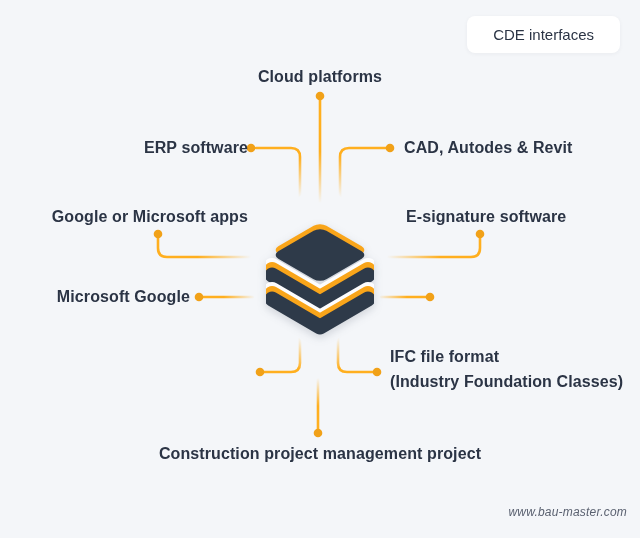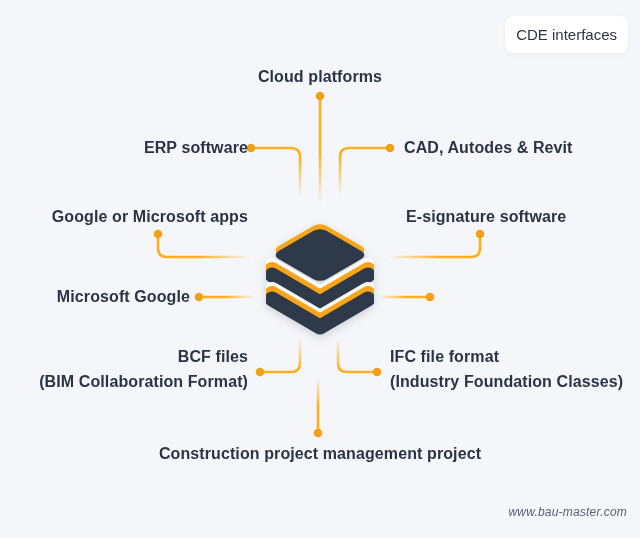--- a/index.html
+++ b/index.html
@@ -22,22 +22,22 @@
   .cloud{left:320px;top:68px;}
   .erp{right:392px;top:139px;text-align:left;margin-left:28px;}
   .cad{left:404px;top:139px;}
   .google{right:392px;top:208px;text-align:right;}
   .esig{left:406px;top:208px;}
   .azure{right:450px;top:288px;text-align:right;}
   .cafm{left:441px;top:288px;}
   .bcf{right:392px;top:344px;text-align:right;}
   .ifc{left:390px;top:344px;}
   .construction{left:320px;top:445px;}
-  .badge{position:absolute;top:16px;right:12px;background:var(--badge_bg);
-         border-radius:8px;padding:10px 11px;font-size:15px;font-weight:500;
+  .badge{position:absolute;top:16px;right:20px;background:var(--badge_bg);
+         border-radius:8px;padding:10px 26px;font-size:15px;font-weight:500;
          color:var(--text);box-shadow:0 1px 4px rgba(30,40,60,.05);}
   .footer{position:absolute;top:505px;right:13px;font-size:12px;color:var(--footer_text);
           letter-spacing:.2px;font-style:italic;}
   .conn{fill:none;stroke-width:2.6;stroke-linecap:round;}
 </style>
 </head>
 <body>
 
 <div class="stage">
 
@@ -140,24 +140,20 @@
     </g>
   </svg>
 
   <div class="label cloud centered">Cloud platforms</div>
   <div class="label erp">ERP software</div>
   <div class="label cad">CAD, Autodes &amp; Revit</div>
   <div class="label esig">E-signature software</div>
   <div class="label google">Google or Microsoft apps</div>
   <div class="label azure">Microsoft Google</div>
 
-  <div class="label bcf two-line">
-    <span>BCF files</span>
-    <span>(BIM Collaboration Format)</span>
-  </div>
   <div class="label ifc two-line">
     <span>IFC file format</span>
     <span>(Industry Foundation Classes)</span>
   </div>
 
   <div class="label construction centered">Construction project management project</div>
 
   <div class="badge">CDE interfaces</div>
 
   <div class="footer">www.bau-master.com</div>

